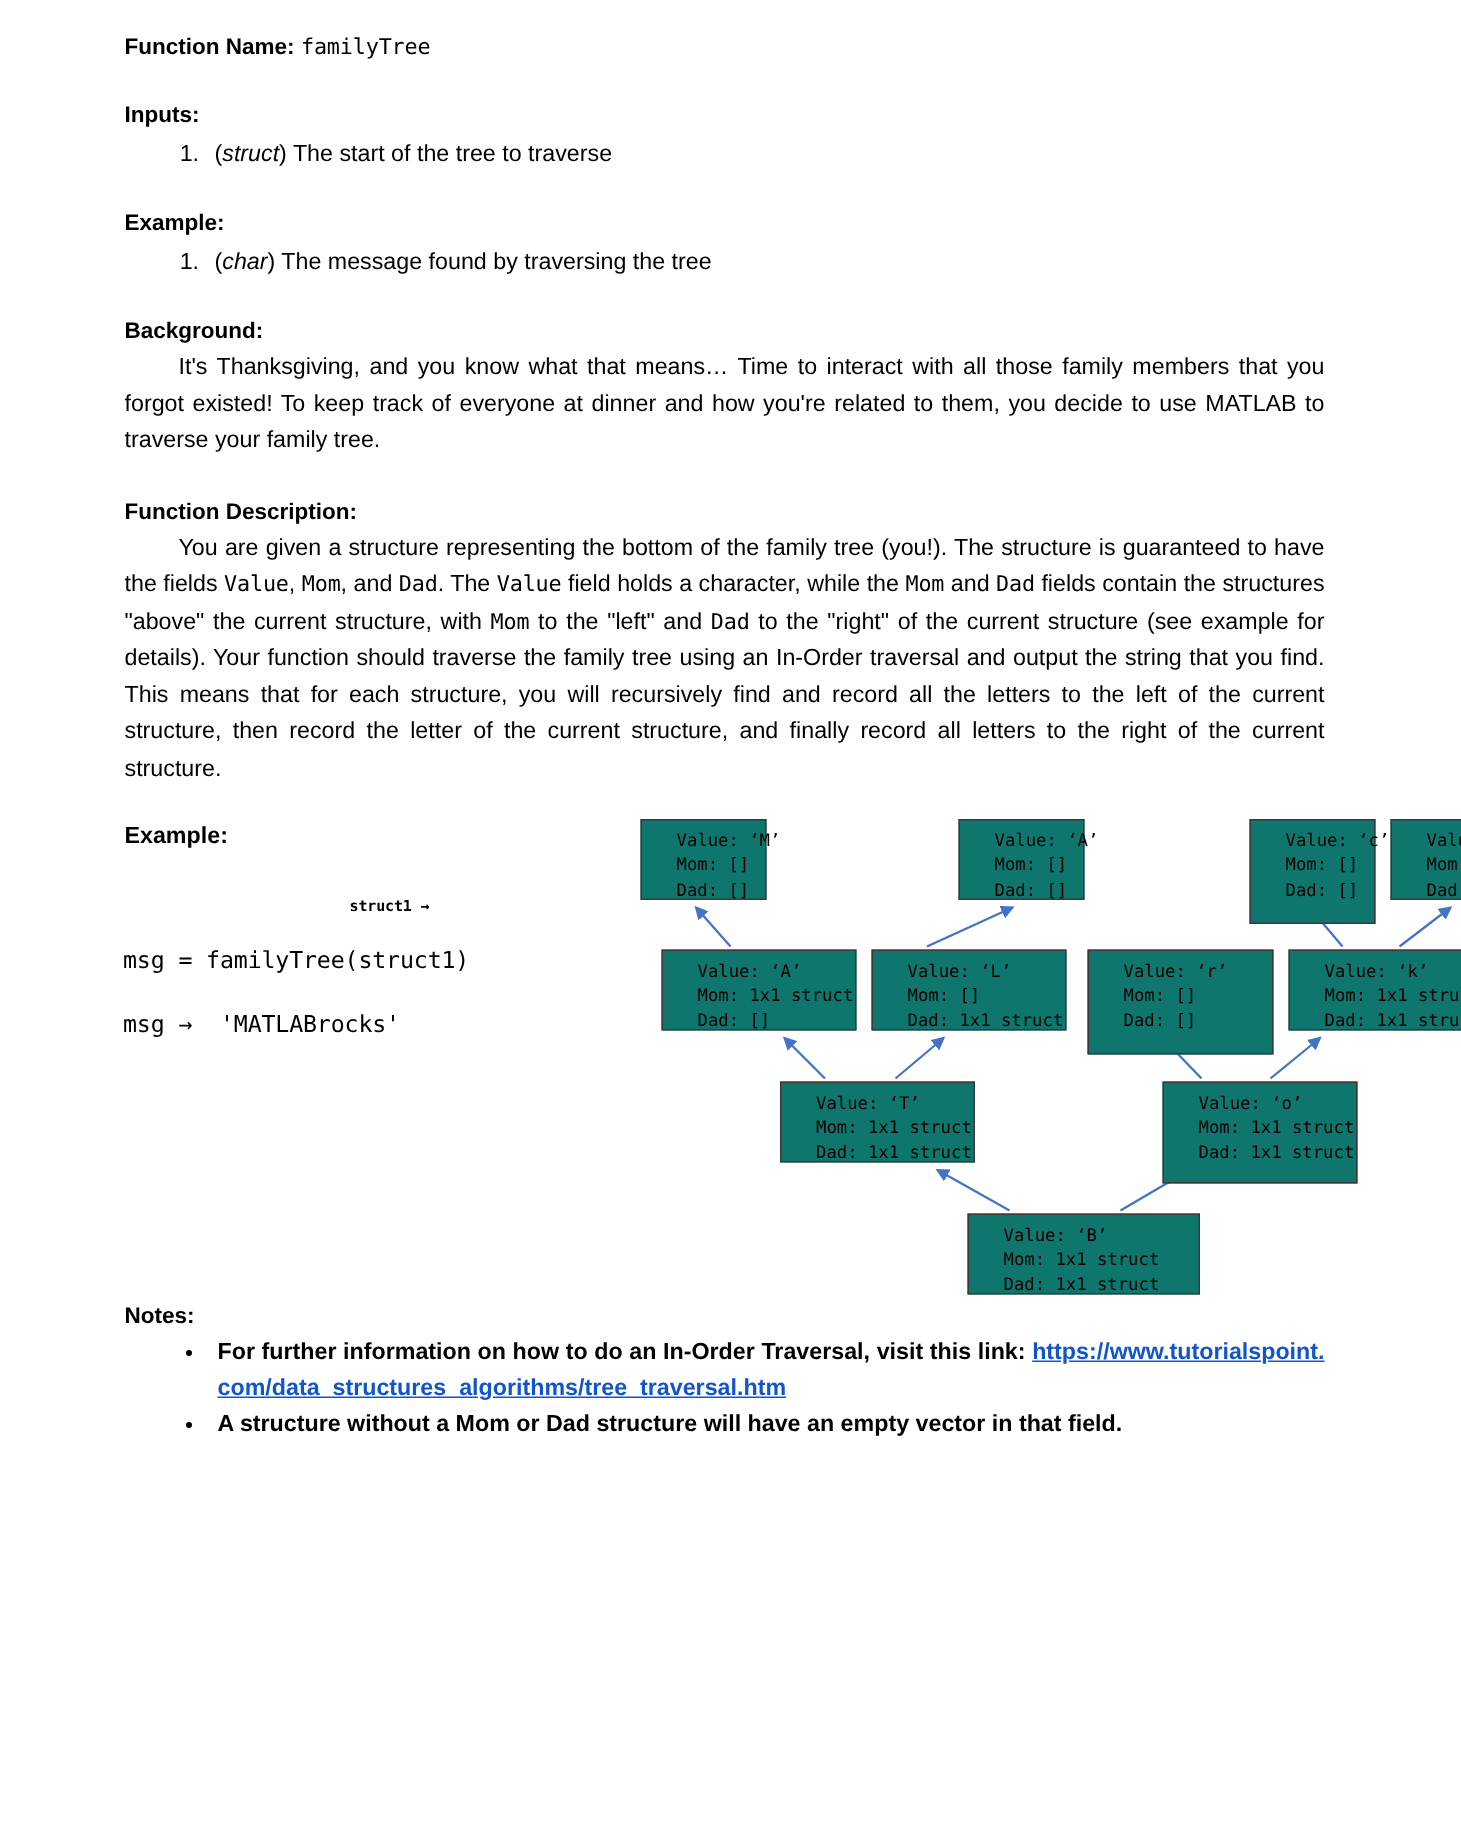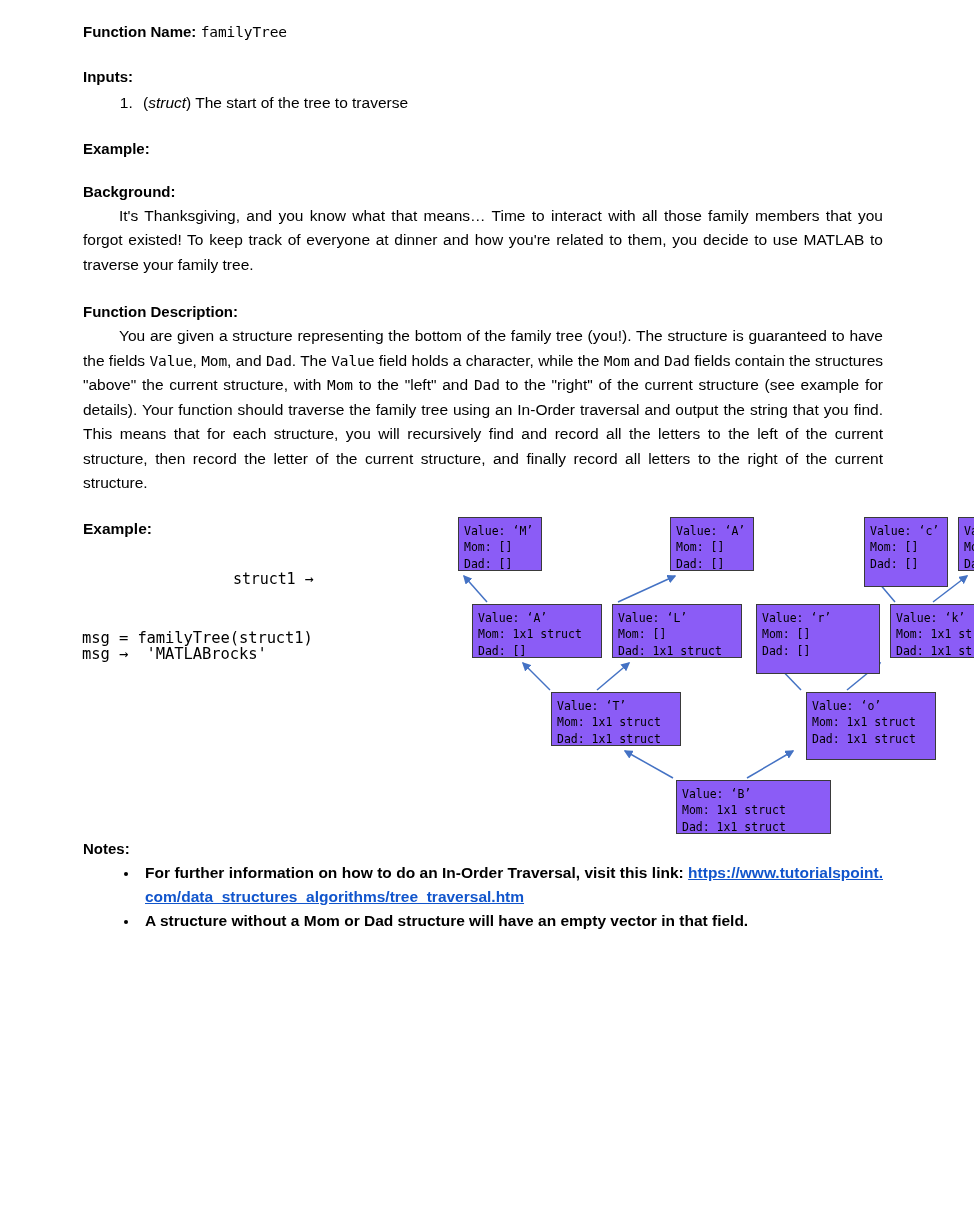--- a/index.html
+++ b/index.html
@@ -93,58 +93,58 @@
     position: absolute;
     left: 0px;
     top: 10px;
     font-weight: bold;
     font-size: 15.5px;
   }
   .struct1-label {
     position: absolute;
     left: 150px;
     top: 60px;
-    font-size: 15px;
+    font-size: 10px;
+    font-weight: bold;
   }
   .callline {
     position: absolute;
     left: -1px;
     font-size: 15.5px;
     white-space: pre;
   }
-  .callline.l1 { top: 119px; }
+  .callline.l1 { top: 92px; }
   .callline.l2 { top: 135px; }
 
   
   .tree {
     position: absolute;
     left: 252px;
     top: 0px;
     width: 600px;
     height: 330px;
   }
   .tree svg {
     position: absolute;
     left: 0; top: 0;
     width: 600px;
     height: 330px;
     overflow: visible;
   }
   .node {
     position: absolute;
     border: 1.6px solid #3a3a3a;
-    background: #8b5cf6;
+    background: #0f766e;
     box-sizing: border-box;
-    padding: 5px 7px 5px 5px;
+    padding: 5px 7px 5px 23px;
     font-family: "DejaVu Sans Mono", "Liberation Mono", monospace;
     font-size: 11.5px;
     line-height: 1.42;
     color: #000;
     white-space: pre;
-    margin-left: 31px;
   }
   .node div { white-space: pre; }
 </style>
 </head>
 <body>
 
 <div class="page">
   <div class="content">
 
     <div class="row-head">
@@ -155,20 +155,23 @@
     <div class="sec-gap"></div>
 
     <div class="hdr">Inputs:</div>
     <ol class="numlist">
       <li>(<span class="ital">struct</span><span>) The start of the tree to traverse</span></li>
     </ol>
 
     <div class="sec-gap"></div>
 
     <div class="hdr">Example:</div>
+    <ol class="numlist">
+      <li>(<span class="ital">char</span><span>) The message found by traversing the tree</span></li>
+    </ol>
 
     <div class="sec-gap"></div>
 
     <div class="hdr">Background:</div>
     <p class="para">It's Thanksgiving, and you know what that means… Time to interact with all those family members that you forgot existed! To keep track of everyone at dinner and how you're related to them, you decide to use MATLAB to traverse your family tree.</p>
 
     <div class="sec-gap"></div>
 
     <div class="hdr">Function Description:</div>
     <p class="para"><span>You are given a structure representing the bottom of the family tree (you!).  The structure is guaranteed to have the fields </span><span class="mono">Value</span><span>, </span><span class="mono">Mom</span><span>, and </span><span class="mono">Dad</span><span>. The </span><span class="mono">Value</span><span> field holds a character, while the </span><span class="mono">Mom</span><span> and </span><span class="mono">Dad</span><span> fields contain the structures "above" the current structure, with </span><span class="mono">Mom</span><span> to the "left" and </span><span class="mono">Dad</span><span> to the "right" of the current structure (see example for details). Your function should traverse the family tree using an In-Order traversal and output the string that you find. This means that for each structure, you will recursively find and record all the letters to the left of the current structure, then record the letter of the current structure, and finally record all letters to the right of the current structure.</span></p>

